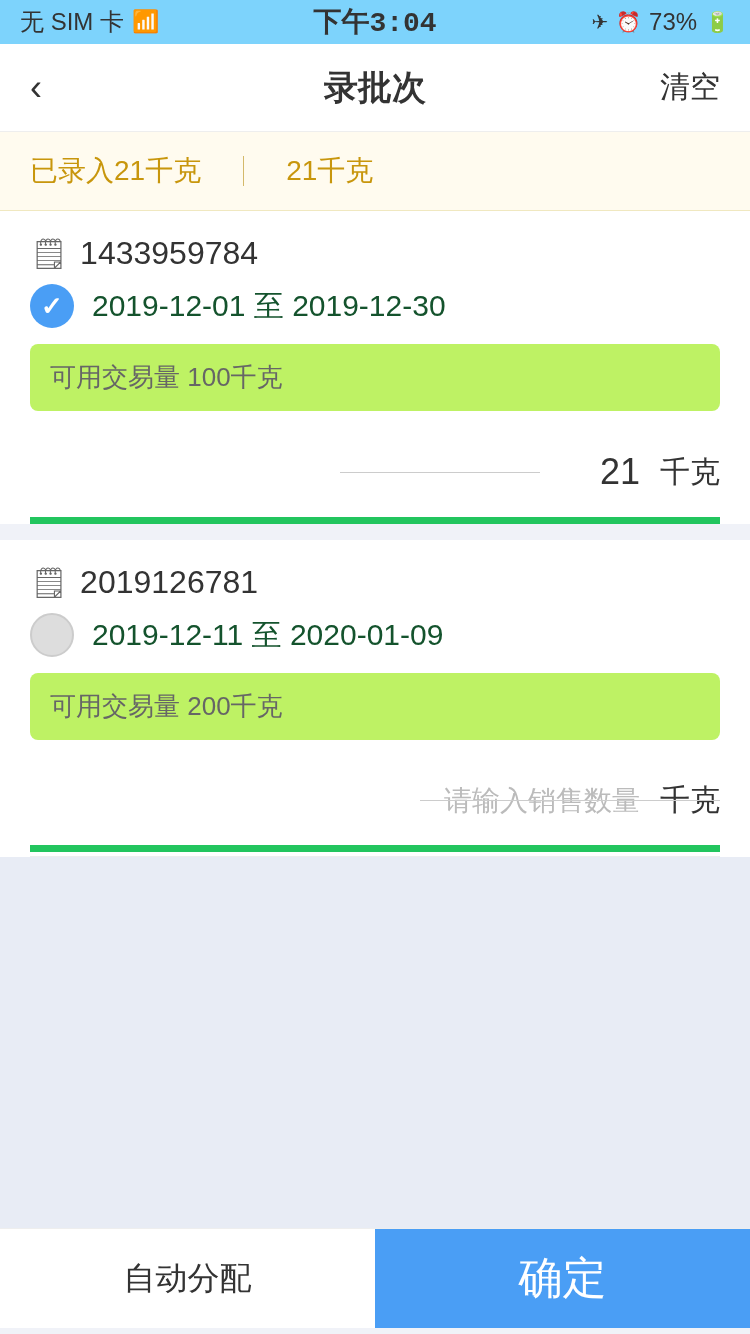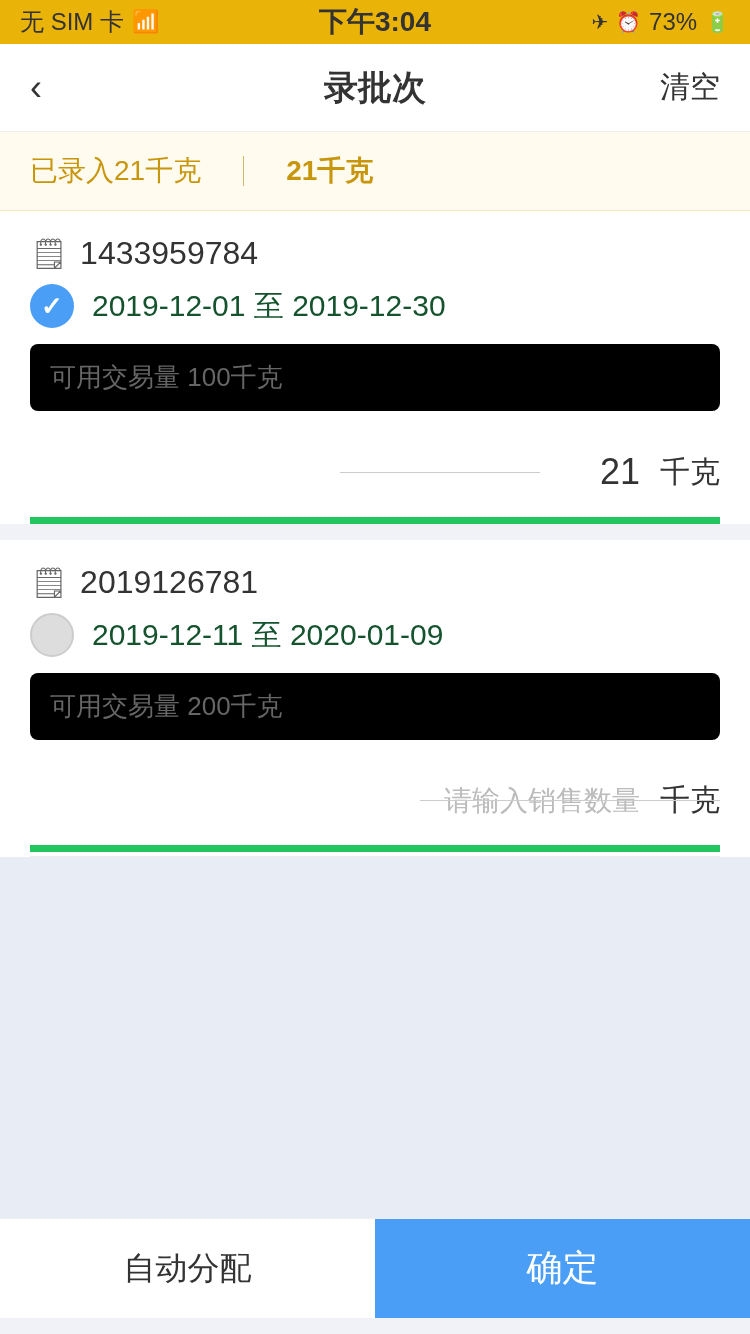--- a/index.html
+++ b/index.html
@@ -10,40 +10,41 @@
       font-family: -apple-system, "PingFang SC", "Helvetica Neue", Arial, sans-serif;
       background: #f0f2f8;
       font-size: 28px;
       color: #333;
     }
 
     
     .status-bar {
       width: 750px;
       height: 44px;
-      background: #eab308;
+      background: #7dd3fc;
       display: flex;
       align-items: center;
       justify-content: space-between;
       padding: 0 20px;
       font-size: 24px;
       color: #333;
       gap: 32px;
     }
     .status-bar-left {
       display: flex;
       align-items: center;
       gap: 8px;
     }
     .status-bar-center {
       font-weight: 600;
       font-size: 28px;
       position: absolute;
       left: 50%;
       transform: translateX(-50%);
+      font-family: Liberation Mono, monospace;
     }
     .status-bar-right {
       display: flex;
       align-items: center;
       gap: 8px;
     }
     .wifi-icon {
       font-size: 22px;
     }
     .battery-icon {
@@ -94,21 +95,21 @@
     }
     .summary-divider {
       width: 1px;
       height: 30px;
       background: #d4b96a;
       margin: 0 24px;
     }
     .summary-amount {
       font-size: 28px;
       color: #c8960c;
-      font-weight: 700;
+      font-weight: 400;
     }
 
     
     .batch-item {
       background: #fff;
       padding: 24px 30px 0 30px;
       margin-bottom: 0;
     }
 
     .batch-header {
@@ -153,21 +154,21 @@
       color: #fff;
       font-size: 26px;
       font-weight: bold;
     }
     .batch-date-text {
       font-size: 30px;
       color: #14532d;
     }
 
     .batch-available {
-      background: #000000;
+      background: #bef264;
       border-radius: 8px;
       padding: 16px 20px;
       margin-bottom: 20px;
       font-size: 26px;
       color: #666;
     }
 
     .batch-quantity-row {
       display: flex;
       align-items: center;
@@ -198,21 +199,21 @@
     }
 
     .section-divider {
       height: 16px;
       background: #f0f2f8;
     }
 
     
     .bottom-bar {
       position: fixed;
-      bottom: 16px;
+      bottom: 6px;
       left: 0;
       width: 750px;
       height: 100px;
       display: flex;
       background: #fff;
       border-top: 1px solid #eee;
     }
     .btn-auto {
       flex: 1;
       display: flex;
@@ -221,21 +222,21 @@
       font-size: 32px;
       color: #333;
       cursor: pointer;
       background: #fff;
     }
     .btn-confirm {
       flex: 1;
       display: flex;
       align-items: center;
       justify-content: center;
-      font-size: 36px;
+      font-size: 44px;
       color: #fff;
       cursor: pointer;
       background: #4a9ef5;
     }
 
     
     .content-area {
       padding-bottom: 100px;
     }
 

